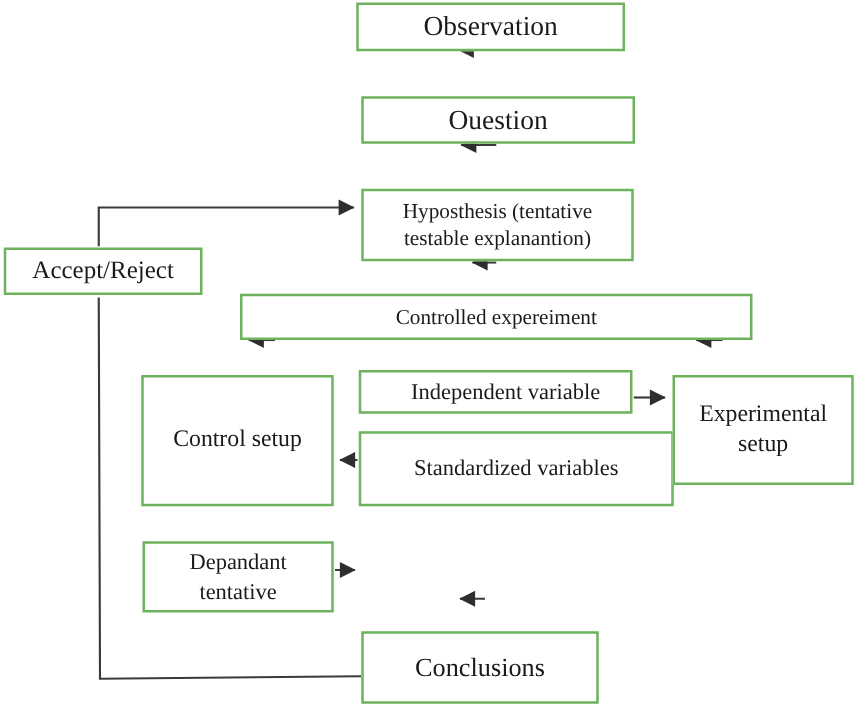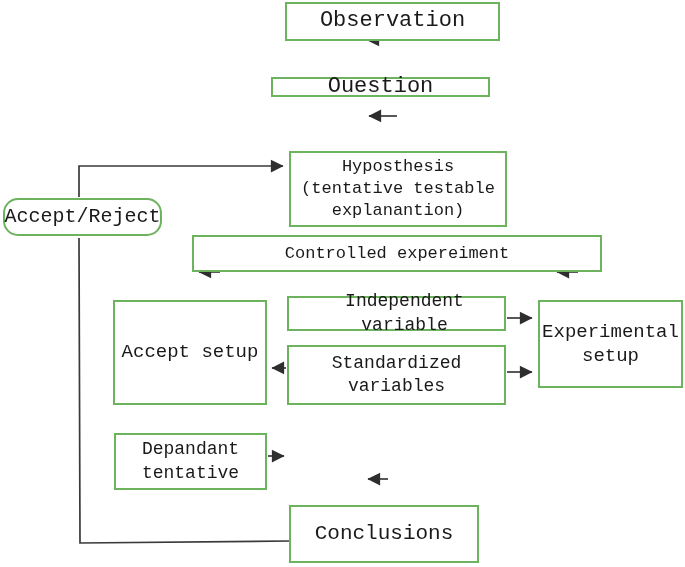--- a/index.html
+++ b/index.html
@@ -5,21 +5,21 @@
   html, body {
     margin: 0;
     padding: 0;
     background: #ffffff;
   }
   #canvas {
     position: relative;
     width: 685px;
     height: 567px;
     background: #ffffff;
-    font-family: Liberation Mono, monospace;
+    font-family: Liberation Serif, serif;
     overflow: hidden;
   }
   .node {
     position: absolute;
     box-sizing: border-box;
     border: 2.5px solid #6DB25C;
     background: #ffffff;
     display: flex;
     align-items: center;
     justify-content: center;
@@ -82,45 +82,45 @@
 
       <path d="M 79 197 L 79 166 L 283 166" marker-end="url(#arrowHead)"></path>
 
     </g>
   </svg>
 
   <div class="node" style="left:285px; top:2px; width:215px; height:39px; font-size:22px;">
     <span>Observation</span>
   </div>
 
-  <div class="node" style="left:271px; top:77px; width:219px; height:20px; font-size:22px;">
+  <div class="node" style="left:289px; top:77px; width:219px; height:38px; font-size:22px;">
     <span>Ouestion</span>
   </div>
 
-  <div class="node" style="left:289px; top:151px; width:218px; height:76px; font-size:17px;">
+  <div class="node" style="left:289px; top:151px; width:218px; height:58px; font-size:17px;">
     <span>Hyposthesis (tentative testable explanantion)</span>
   </div>
 
-  <div class="node" style="left:3px; top:198px; width:159px; height:38px; font-size:20px;border-radius:15px;">
+  <div class="node" style="left:3px; top:198px; width:159px; height:38px; font-size:20px;">
     <span>Accept/Reject</span>
   </div>
 
   <div class="node" style="left:192px; top:235px; width:410px; height:37px; font-size:17px;justify-content:center;">
     <span>Controlled expereiment</span>
   </div>
 
   <div class="node" style="left:113px; top:300px; width:154px; height:105px; font-size:19px;">
-    <span>Accept setup</span>
+    <span>Control setup</span>
   </div>
 
   <div class="node" style="left:287px; top:296px; width:219px; height:35px; font-size:18px;padding-left:16px;">
     <span>Independent variable</span>
   </div>
 
-  <div class="node" style="left:287px; top:345px; width:219px; height:60px; font-size:18px;">
+  <div class="node" style="left:287px; top:345px; width:252px; height:60px; font-size:18px;">
     <span>Standardized variables</span>
   </div>
 
   <div class="node" style="left:538px; top:300px; width:145px; height:88px; font-size:19px;">
     <span>Experimental setup</span>
   </div>
 
   <div class="node" style="left:114px; top:433px; width:153px; height:57px; font-size:18px;">
     <span>Depandant tentative</span>
   </div>

